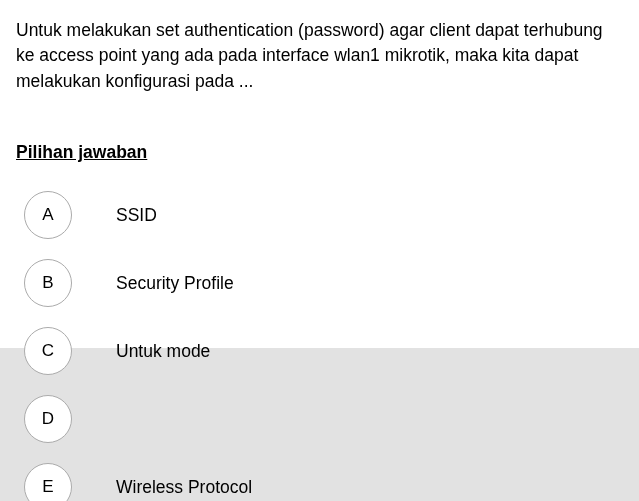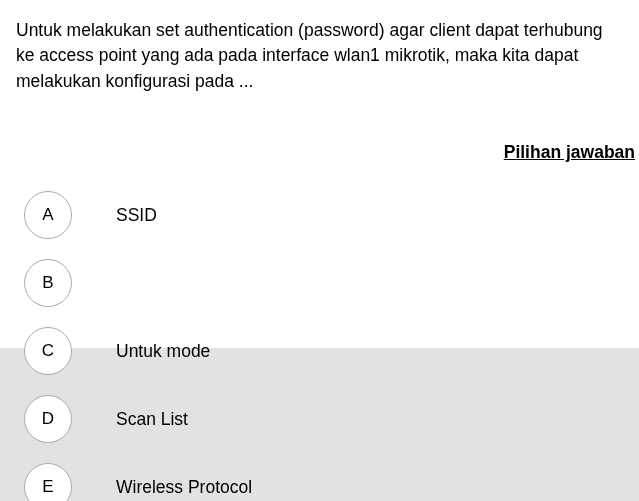--- a/index.html
+++ b/index.html
@@ -14,27 +14,26 @@
       height: 501px;
       position: relative;
     }
     .question-text {
       padding: 18px 16px 0 16px;
       font-size: 17.5px;
       line-height: 1.45;
       color: #000;
     }
     .section-title {
-      padding: 0 4px;
+      padding: 0 16px;
       margin-top: 48px;
       font-size: 17.5px;
       font-weight: bold;
       text-decoration: underline;
       color: #000;
-      text-align: right;
     }
     .options {
       margin-top: 18px;
     }
     .option-row {
       display: flex;
       align-items: center;
       padding: 10px 0 10px 24px;
       cursor: pointer;
       min-height: 68px;
@@ -79,30 +78,30 @@
 
 <div class="options">
 
   <div class="option-row">
     <div class="option-circle">A</div>
     <div class="option-label">SSID</div>
   </div>
 
   <div class="option-row">
     <div class="option-circle">B</div>
+    <div class="option-label">Security Profile</div>
   </div>
 
   <div class="option-row">
     <div class="option-circle">C</div>
     <div class="option-label">Untuk mode</div>
   </div>
 
   <div class="option-row">
     <div class="option-circle">D</div>
-    <div class="option-label">Scan List</div>
   </div>
 
   <div class="option-row">
     <div class="option-circle">E</div>
     <div class="option-label">Wireless Protocol</div>
   </div>
 
 </div>
 
 </body></html>

